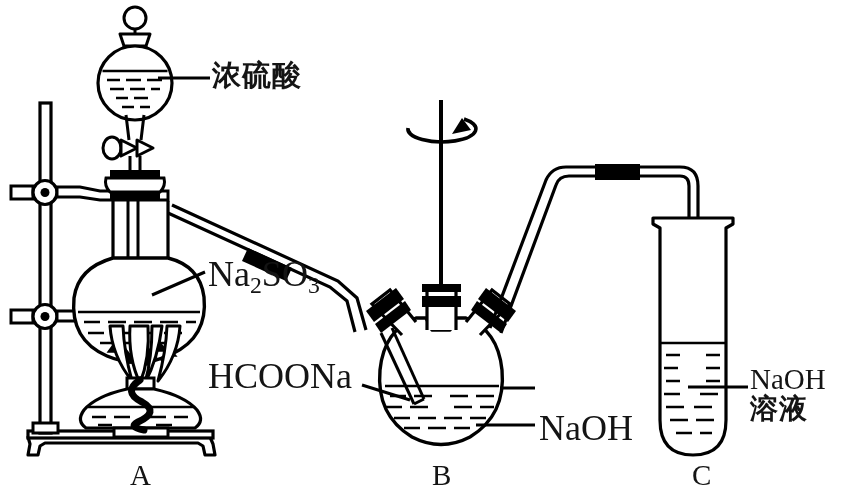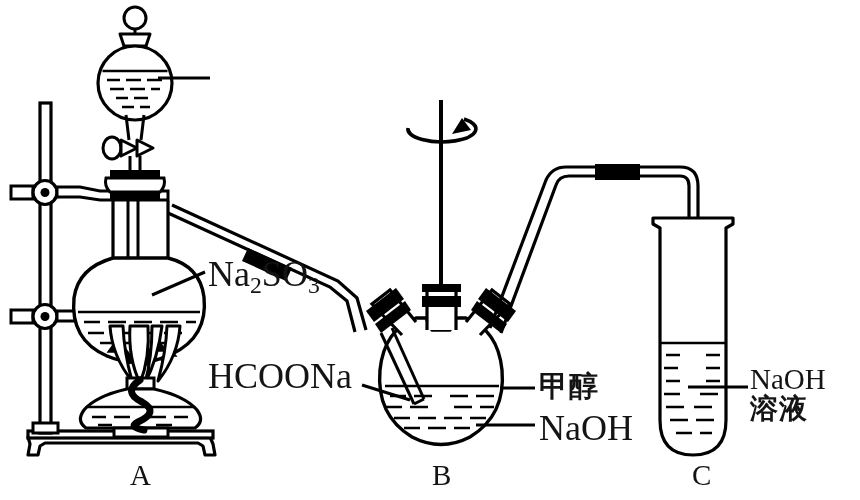--- a/index.html
+++ b/index.html
@@ -287,26 +287,26 @@
 
       <path d="M500,388 L535,388"></path>
 
       <path d="M476,425 L535,425"></path>
 
       <path d="M688,387 L748,387"></path>
     </g>
 
   </svg>
 
+  <div class="lbl lbl-cn" style="left:212px; top:60px;">浓硫酸</div>
 
   <div class="lbl lbl-sci" style="left:208px; top:256px;">Na<sub>2</sub>SO<sub>3</sub></div>
 
   <div class="lbl lbl-sci" style="left:208px; top:358px;text-align:right;">HCOONa</div>
 
-  <div class="lbl lbl-cn" style="left:539px; top:371px;">甲醇</div>
 
   <div class="lbl lbl-sci" style="left:539px; top:410px;">NaOH</div>
 
   <div class="lbl lbl-pair" style="left:750px; top:358px;">
     <span class="p-sci">NaOH</span>
     <span class="p-cn">溶液</span>
   </div>
 
   <div class="lbl lbl-id" style="left:130px; top:460px;">A</div>
 

